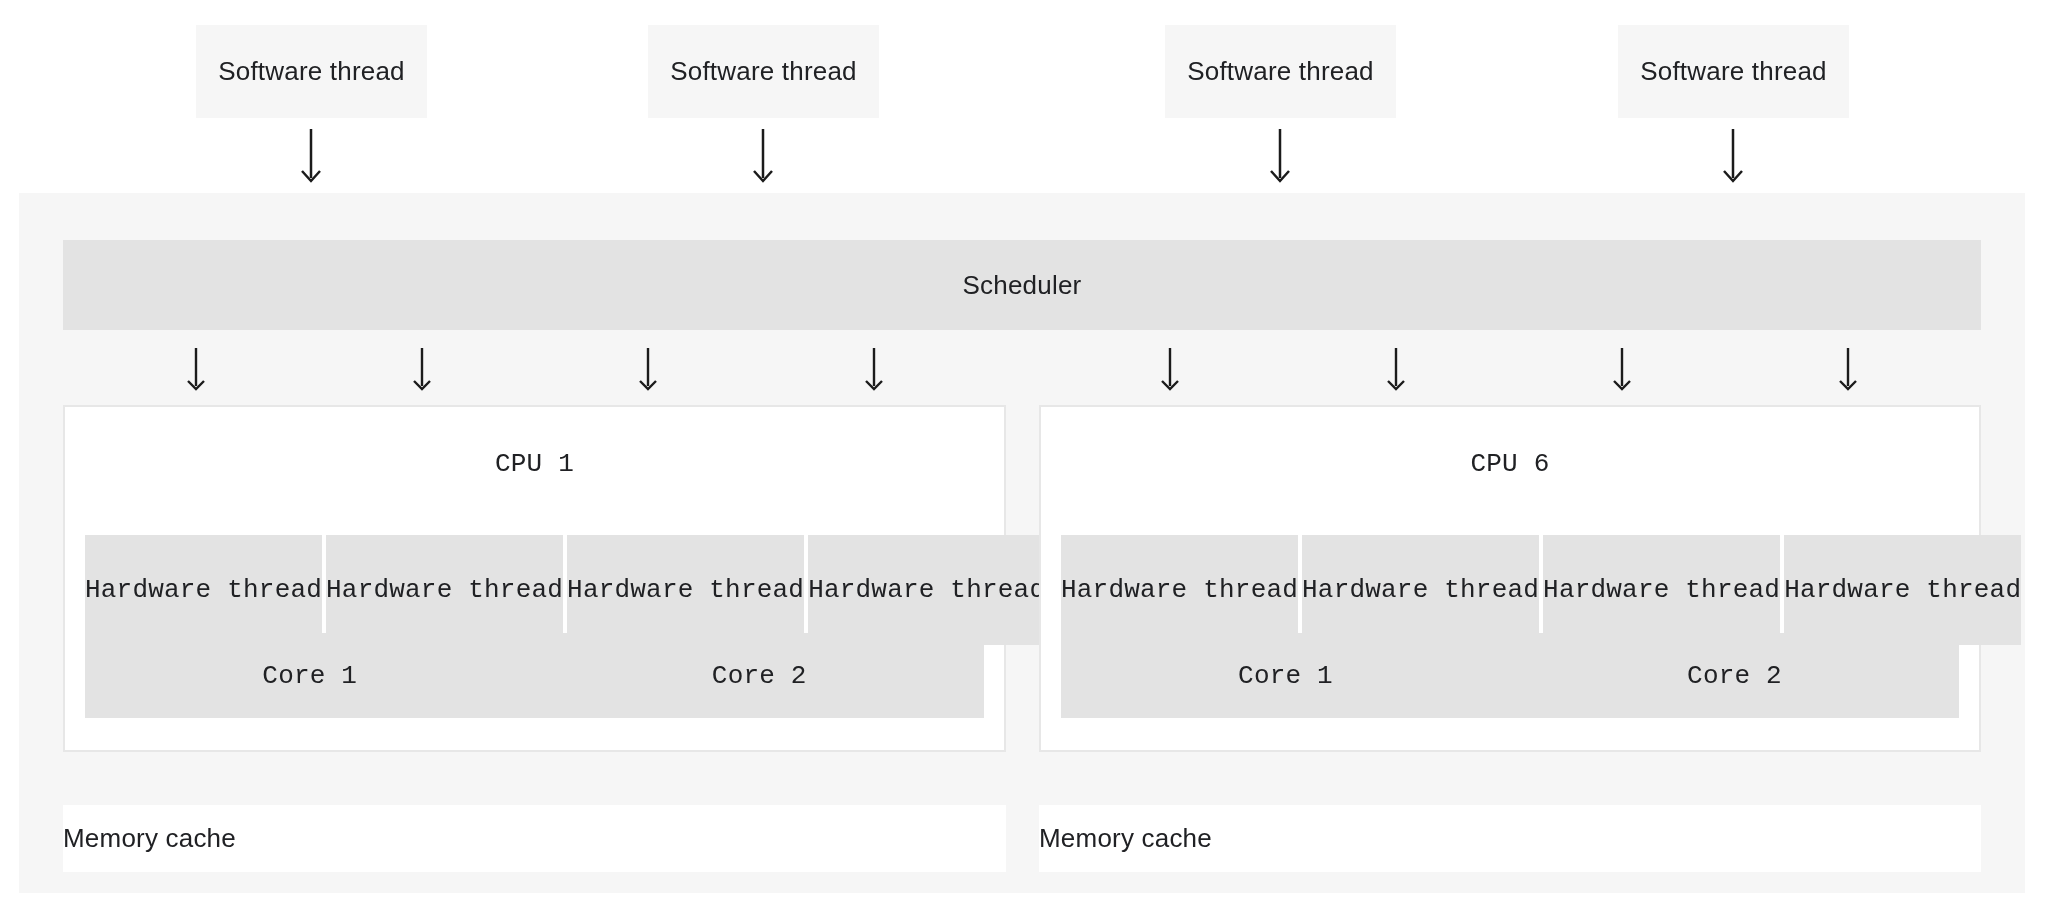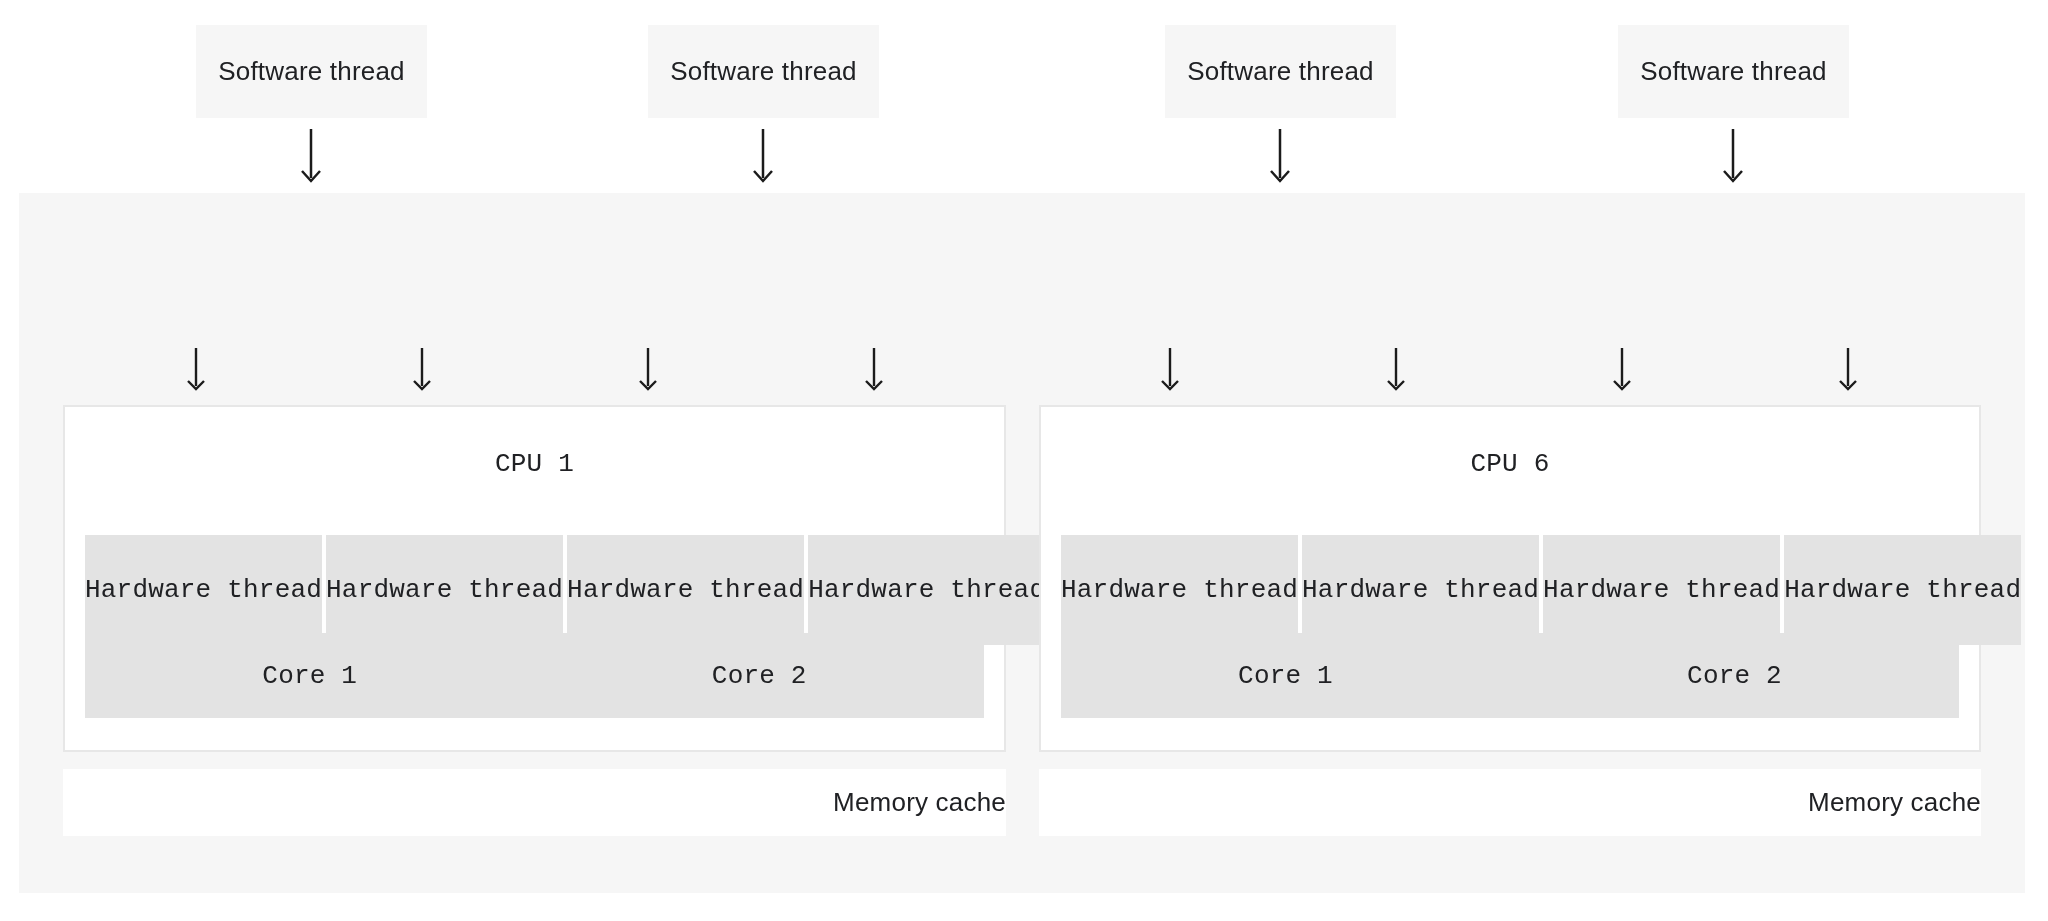--- a/index.html
+++ b/index.html
@@ -75,23 +75,23 @@
   .core-row{
     position:absolute;left:20px;right:20px;top:226px;height:85px;
     display:flex;
   }
   .core-box{
     flex:1;background:var(--c-mid);
     display:flex;align-items:center;justify-content:center;
   }
   
   .mem{
-    position:absolute;top:576px;height:67px;
+    position:absolute;top:612px;height:67px;
     background:var(--c-white);
-    display:flex;align-items:center;justify-content:flex-end;
+    display:flex;align-items:center;justify-content:flex-start;
   }
   .mem-1{left:44px;width:943px;}
   .mem-2{left:1020px;width:942px;}
 </style>
 </head>
 <body>
 
 <div class="page">
 
   <div class="sw-box sw-1">
@@ -119,20 +119,23 @@
     <line x1="12" y1="1" x2="12" y2="50" stroke="#1b1b1b" stroke-width="2.5" fill="none"></line>
     <polyline points="3,43 12,53 21,43" stroke="#1b1b1b" stroke-width="2.5" fill="none"></polyline>
   </svg>
   <svg class="arrow ar-top at-4" width="24" height="57" viewBox="0 0 24 57">
     <line x1="12" y1="1" x2="12" y2="50" stroke="#1b1b1b" stroke-width="2.5" fill="none"></line>
     <polyline points="3,43 12,53 21,43" stroke="#1b1b1b" stroke-width="2.5" fill="none"></polyline>
   </svg>
 
   <div class="machine">
 
+    <div class="scheduler">
+      <span class="label">Scheduler</span>
+    </div>
 
     <svg class="arrow ar-mid am-1" width="24" height="44" viewBox="0 0 24 44">
       <line x1="12" y1="0" x2="12" y2="38" stroke="#1b1b1b" stroke-width="2.4" fill="none"></line>
       <polyline points="4,33 12,41 20,33" stroke="#1b1b1b" stroke-width="2.4" fill="none"></polyline>
     </svg>
     <svg class="arrow ar-mid am-2" width="24" height="44" viewBox="0 0 24 44">
       <line x1="12" y1="0" x2="12" y2="38" stroke="#1b1b1b" stroke-width="2.4" fill="none"></line>
       <polyline points="4,33 12,41 20,33" stroke="#1b1b1b" stroke-width="2.4" fill="none"></polyline>
     </svg>
     <svg class="arrow ar-mid am-3" width="24" height="44" viewBox="0 0 24 44">

